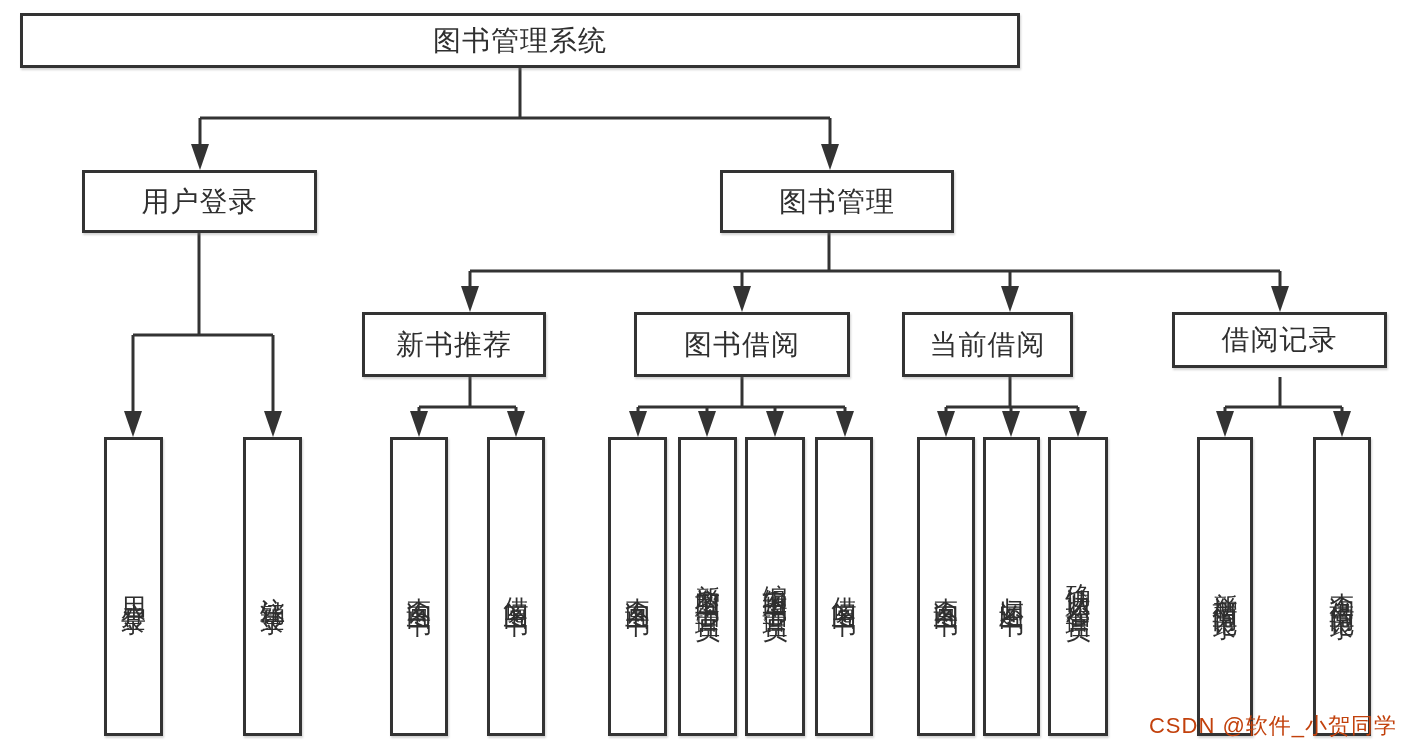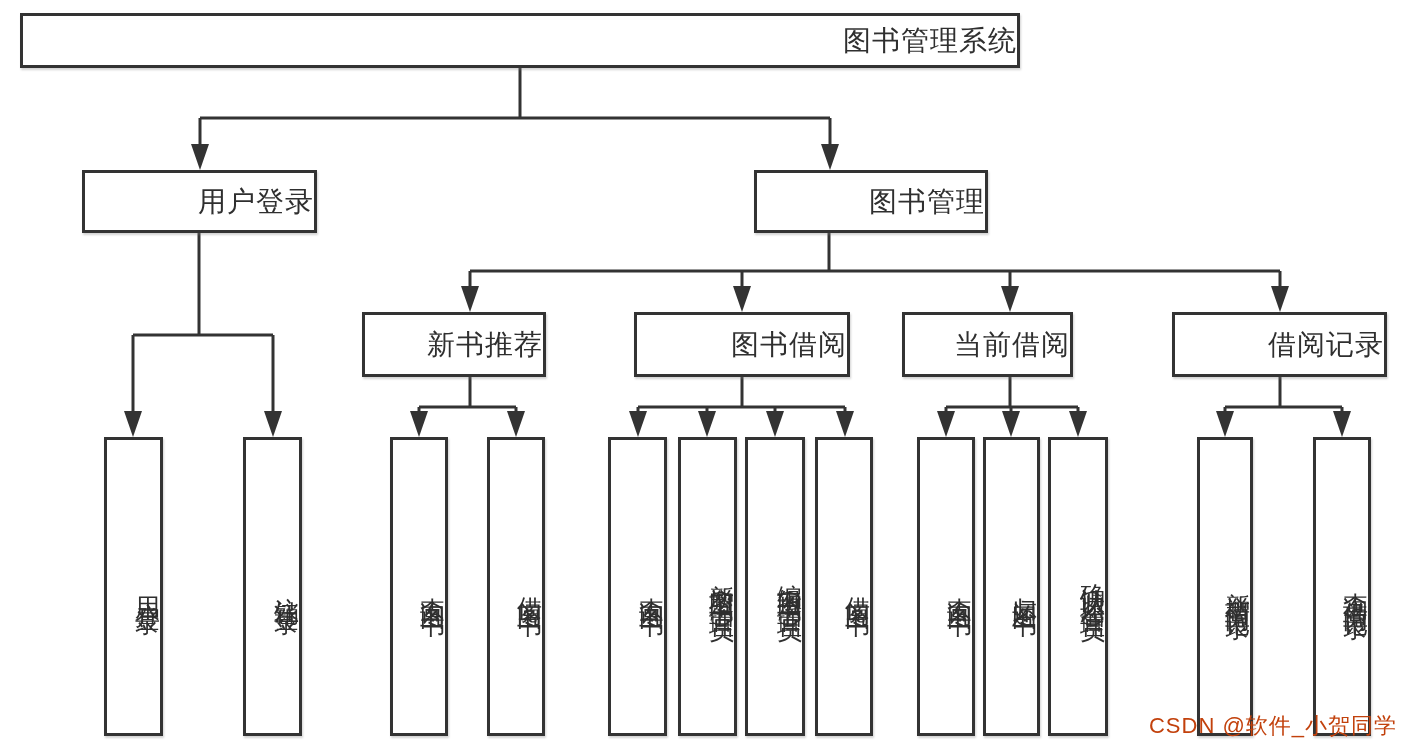--- a/index.html
+++ b/index.html
@@ -16,21 +16,21 @@
     left: 0; top: 0;
     width: 1405px; height: 747px;
   }
   .node {
     position: absolute;
     background: #ffffff;
     border: 3px solid #333333;
     box-shadow: 1px 2px 2px rgba(130,130,130,0.35);
     display: flex;
     align-items: center;
-    justify-content: flex-end;
+    justify-content: center;
     color: #2f2f2f;
     box-sizing: border-box;
   }
   .h-label {
     font-size: 28px;
     letter-spacing: 1px;
     white-space: nowrap;
   }
   .v-node { }
   .v-label {
@@ -120,34 +120,34 @@
     <polygon class="arrowhead" points="1333,411 1351,411 1342,437"></polygon>
   </svg>
 
   <div class="node" style="left:20px; top:13px; width:1000px; height:55px;">
     <span class="h-label">图书管理系统</span>
   </div>
 
   <div class="node" style="left:82px; top:170px; width:235px; height:63px;">
     <span class="h-label">用户登录</span>
   </div>
-  <div class="node" style="left:754px; top:170px; width:234px; height:63px;">
+  <div class="node" style="left:720px; top:170px; width:234px; height:63px;">
     <span class="h-label">图书管理</span>
   </div>
 
   <div class="node" style="left:362px; top:312px; width:184px; height:65px;">
     <span class="h-label">新书推荐</span>
   </div>
   <div class="node" style="left:634px; top:312px; width:216px; height:65px;">
     <span class="h-label">图书借阅</span>
   </div>
   <div class="node" style="left:902px; top:312px; width:171px; height:65px;">
     <span class="h-label">当前借阅</span>
   </div>
-  <div class="node" style="left:1172px; top:312px; width:215px; height:65px;">
+  <div class="node" style="left:1172px; top:312px; width:215px; height:56px;">
     <span class="h-label">借阅记录</span>
   </div>
 
   <div class="node v-node" style="left:104px; top:437px; width:59px; height:299px;">
     <span class="v-label">用户登录</span>
   </div>
   <div class="node v-node" style="left:243px; top:437px; width:59px; height:299px;">
     <span class="v-label">注销登录</span>
   </div>
 

